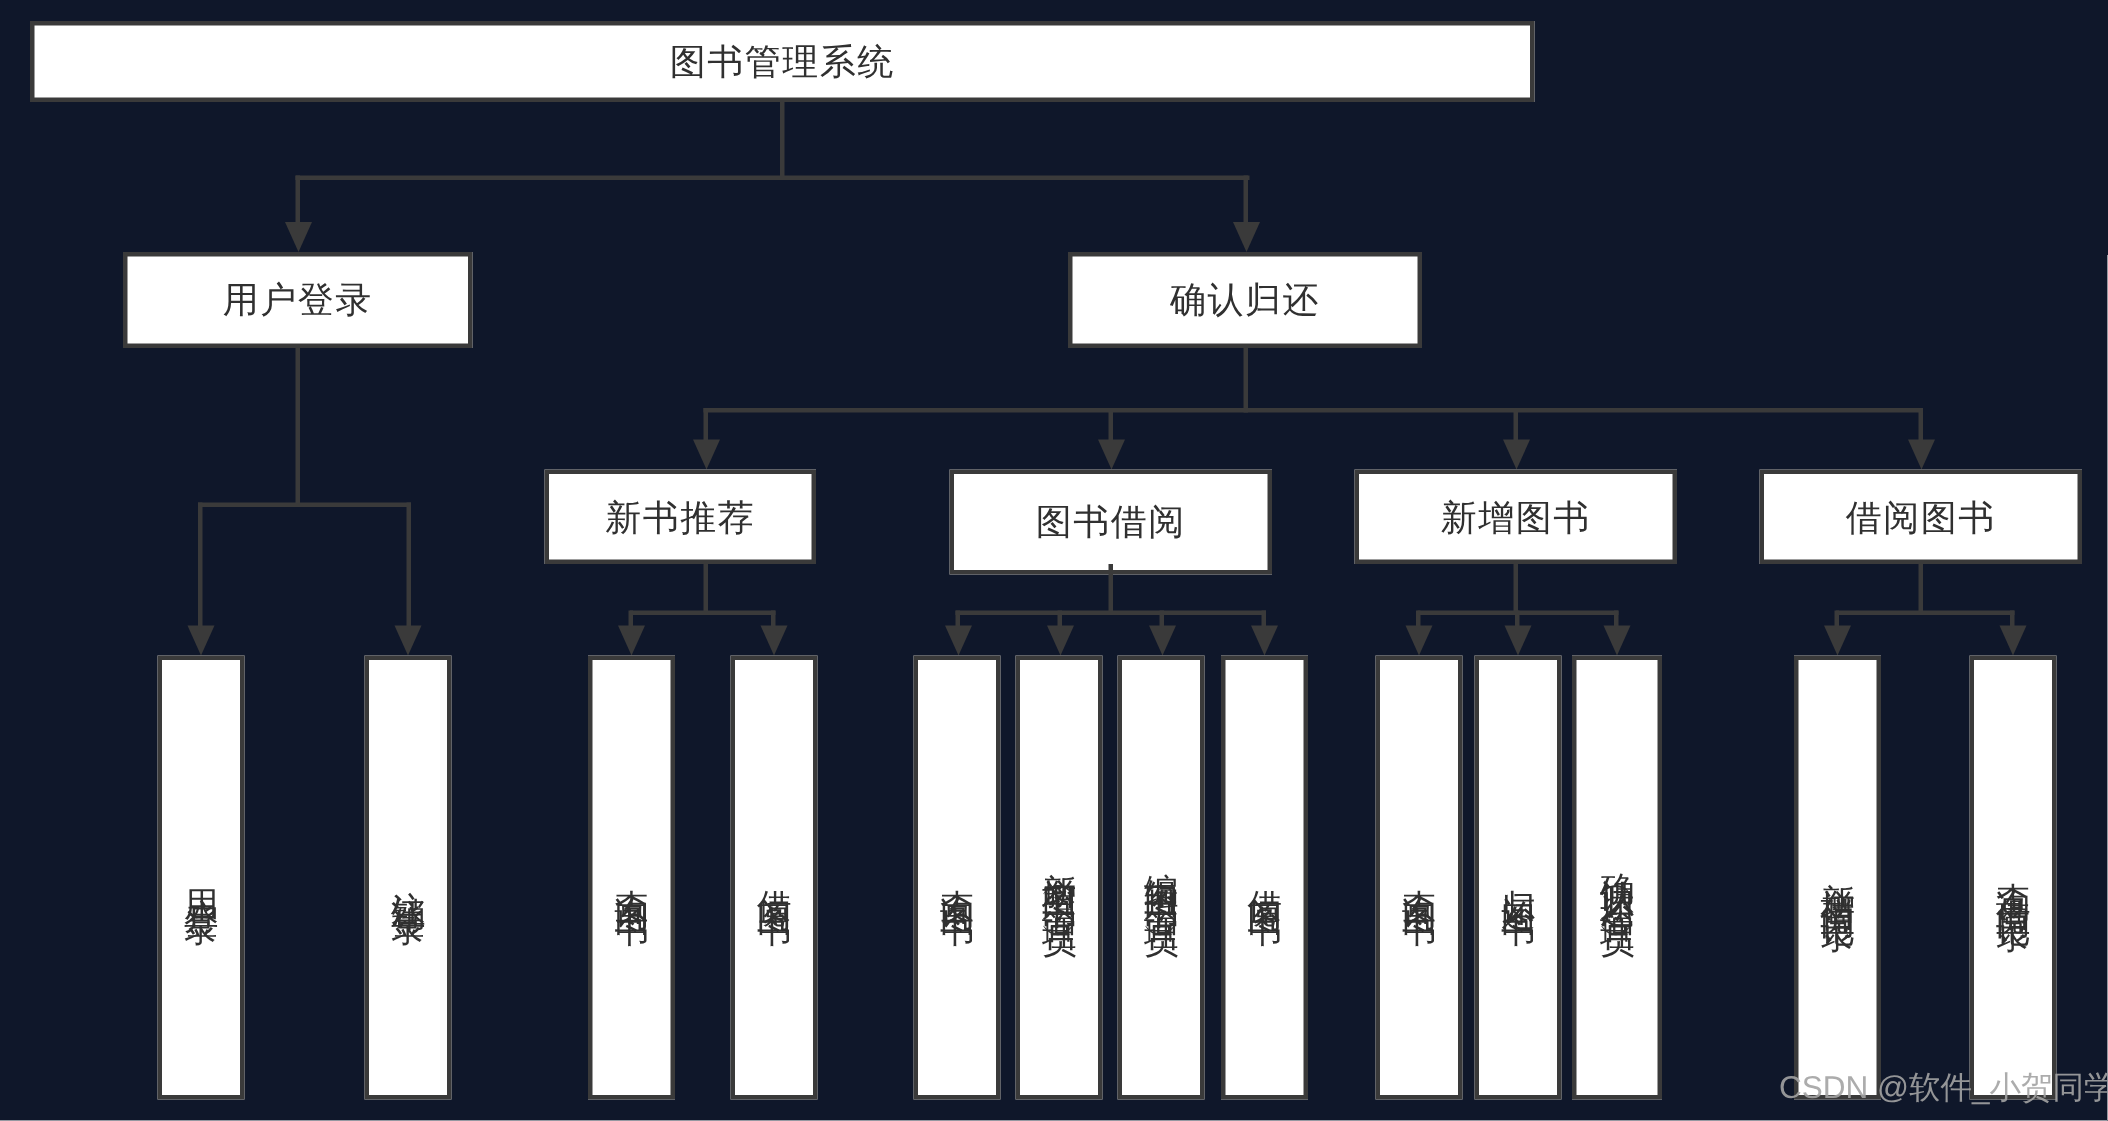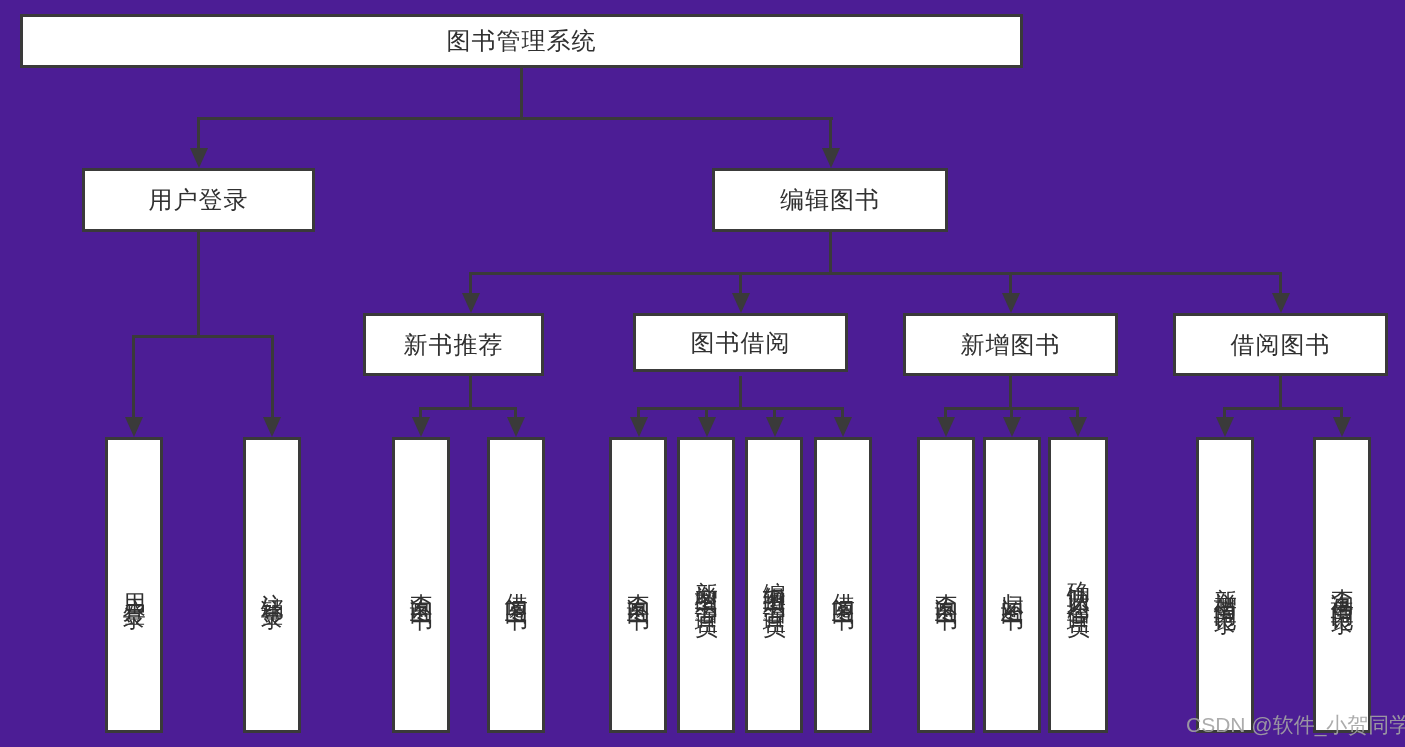--- a/index.html
+++ b/index.html
@@ -5,21 +5,21 @@
   html, body {
     margin: 0;
     padding: 0;
     background: #ffffff;
     font-family: "Liberation Sans", "DejaVu Sans", sans-serif;
   }
   #canvas {
     position: relative;
     width: 1405px;
     height: 747px;
-    background: #4c1d95;
+    background: #0f172a;
     overflow: hidden;
   }
   .box {
     position: absolute;
     box-sizing: border-box;
     border: 3px solid #3a3a3a;
     background: #ffffff;
     display: flex;
     align-items: center;
     justify-content: center;
@@ -75,21 +75,21 @@
   <div class="line" style="left:197px; top:117px; width:636px; height:3px;"></div>
   <div class="line" style="left:197px; top:117px; width:3px; height:33px;"></div>
   <div class="arrow" style="left:190px; top:148px;"></div>
   <div class="line" style="left:829px; top:117px; width:3px; height:33px;"></div>
   <div class="arrow" style="left:822px; top:148px;"></div>
 
   <div class="box" style="left:82px; top:168px; width:233px; height:64px;">
     <span class="hlabel">用户登录</span>
   </div>
   <div class="box" style="left:712px; top:168px; width:236px; height:64px;">
-    <span class="hlabel">编辑图书</span>
+    <span class="hlabel">确认归还</span>
   </div>
 
   <div class="line" style="left:197px; top:232px; width:3px; height:106px;"></div>
   <div class="line" style="left:132px; top:335px; width:142px; height:3px;"></div>
   <div class="line" style="left:132px; top:335px; width:3px; height:84px;"></div>
   <div class="arrow" style="left:125px; top:417px;"></div>
   <div class="line" style="left:271px; top:335px; width:3px; height:84px;"></div>
   <div class="arrow" style="left:263px; top:417px;"></div>
 
   <div class="line" style="left:829px; top:232px; width:3px; height:43px;"></div>
@@ -99,21 +99,21 @@
   <div class="line" style="left:739px; top:272px; width:3px; height:23px;"></div>
   <div class="arrow" style="left:732px; top:293px;"></div>
   <div class="line" style="left:1009px; top:272px; width:3px; height:23px;"></div>
   <div class="arrow" style="left:1002px; top:293px;"></div>
   <div class="line" style="left:1279px; top:272px; width:3px; height:23px;"></div>
   <div class="arrow" style="left:1272px; top:293px;"></div>
 
   <div class="box" style="left:363px; top:313px; width:181px; height:63px;">
     <span class="hlabel">新书推荐</span>
   </div>
-  <div class="box" style="left:633px; top:313px; width:215px; height:59px;">
+  <div class="box" style="left:633px; top:313px; width:215px; height:70px;">
     <span class="hlabel">图书借阅</span>
   </div>
   <div class="box" style="left:903px; top:313px; width:215px; height:63px;">
     <span class="hlabel">新增图书</span>
   </div>
   <div class="box" style="left:1173px; top:313px; width:215px; height:63px;">
     <span class="hlabel">借阅图书</span>
   </div>
 
   <div class="line" style="left:469px; top:376px; width:3px; height:34px;"></div>

